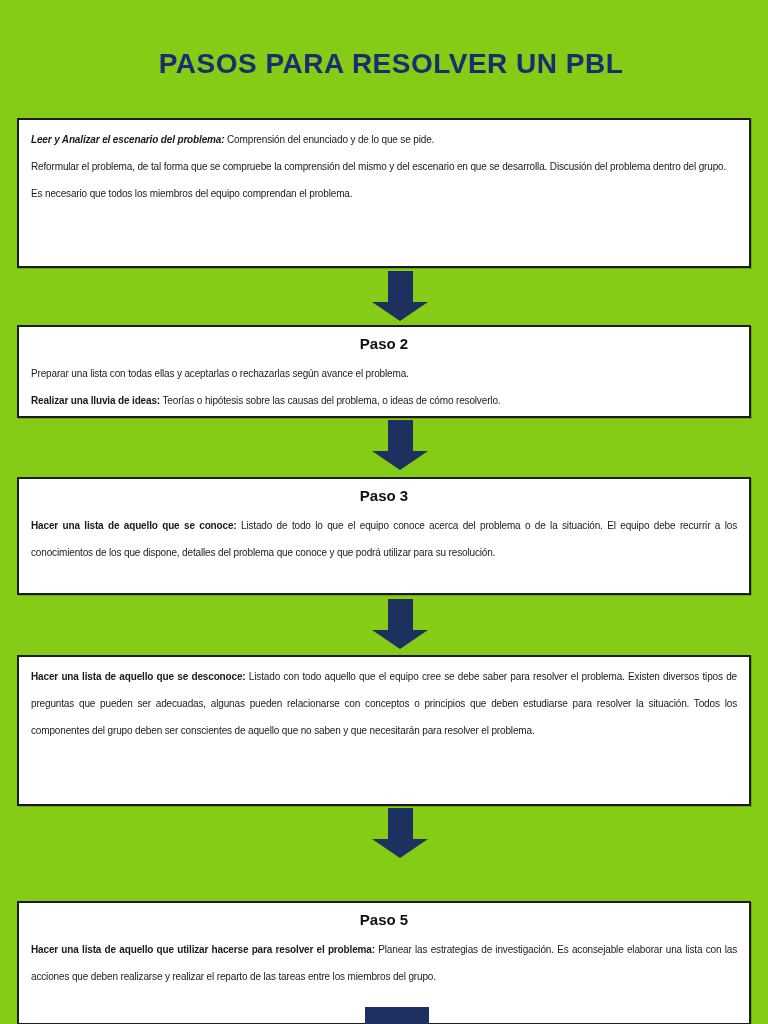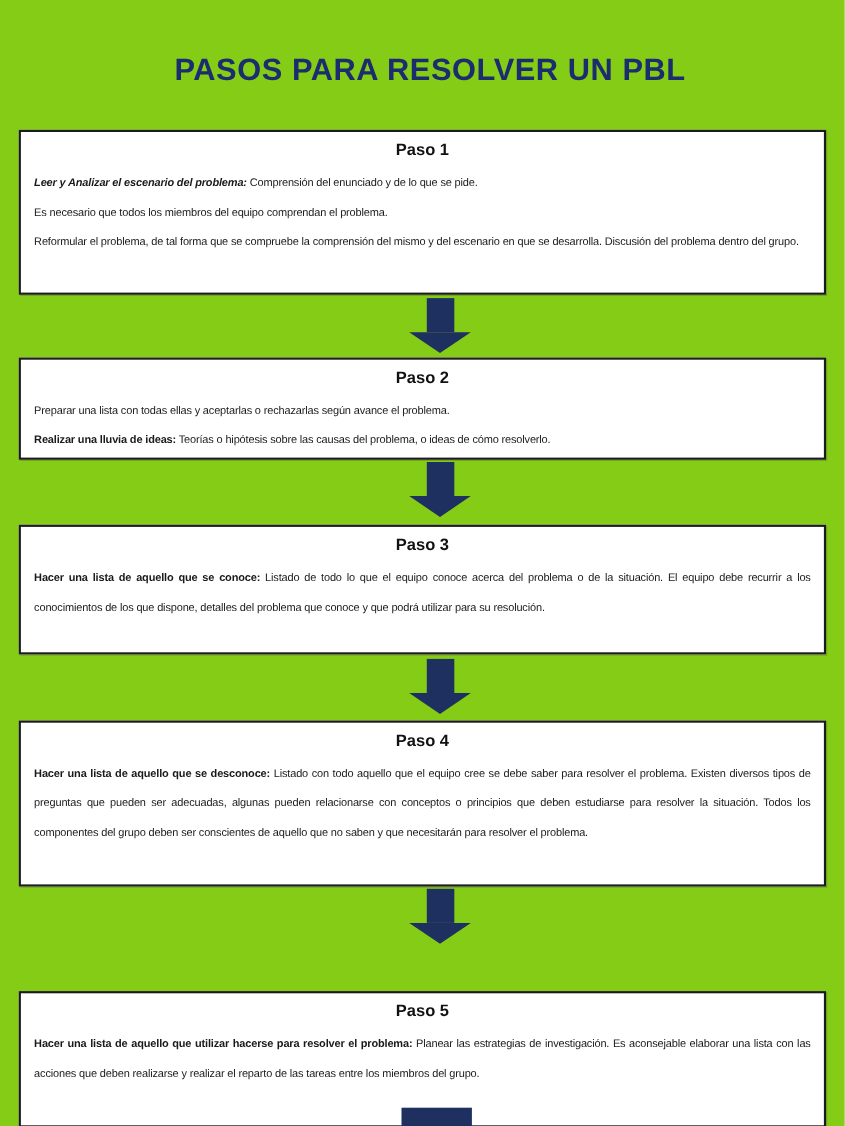--- a/index.html
+++ b/index.html
@@ -80,25 +80,24 @@
     height: 17px;
   }
 </style>
 </head>
 <body>
 
 <div class="page">
   <h1 class="doc-title" style="color: rgb(27, 45, 110);">PASOS PARA RESOLVER UN PBL</h1>
   <div id="flow">
   <section class="step-box" style="top: 118px; height: 150px;">
-    <div class="step-title">Paso 1</div>
     <div class="step-body">
           <p><span class="lead italic">Leer y Analizar el escenario del problema:</span><span> Comprensión del enunciado y de lo que se pide.</span></p>
+          <p><span>Reformular el problema, de tal forma que se compruebe la comprensión del mismo y del escenario en que se desarrolla. Discusión del problema dentro del grupo.</span></p>
           <p><span>Es necesario que todos los miembros del equipo comprendan el problema.</span></p>
-          <p><span>Reformular el problema, de tal forma que se compruebe la comprensión del mismo y del escenario en que se desarrolla. Discusión del problema dentro del grupo.</span></p>
         </div>
   </section>
 
   <div class="arrow" style="top: 271px;">
     <div class="arrow-stem" style="background: rgb(29, 48, 96);"></div>
     <div class="arrow-head" style="border-top-color: rgb(29, 48, 96);"></div>
   </div>
 
   <section class="step-box" style="top: 325px; height: 93px;">
     <div class="step-title">Paso 2</div>
@@ -119,21 +118,20 @@
           <p><span class="lead">Hacer una lista de aquello que se conoce:</span><span> Listado de todo lo que el equipo conoce acerca del problema o de la situación. El equipo debe recurrir a los conocimientos de los que dispone, detalles del problema que conoce y que podrá utilizar para su resolución.</span></p>
         </div>
   </section>
 
   <div class="arrow" style="top: 599px;">
     <div class="arrow-stem" style="background: rgb(29, 48, 96);"></div>
     <div class="arrow-head" style="border-top-color: rgb(29, 48, 96);"></div>
   </div>
 
   <section class="step-box" style="top: 655px; height: 151px;">
-    <div class="step-title">Paso 4</div>
     <div class="step-body">
           <p><span class="lead">Hacer una lista de aquello que se desconoce:</span><span> Listado con todo aquello que el equipo cree se debe saber para resolver el problema. Existen diversos tipos de preguntas que pueden ser adecuadas, algunas pueden relacionarse con conceptos o principios que deben estudiarse para resolver la situación. Todos los componentes del grupo deben ser conscientes de aquello que no saben y que necesitarán para resolver el problema.</span></p>
         </div>
   </section>
 
   <div class="arrow" style="top: 808px;">
     <div class="arrow-stem" style="background: rgb(29, 48, 96);"></div>
     <div class="arrow-head" style="border-top-color: rgb(29, 48, 96);"></div>
   </div>
 

